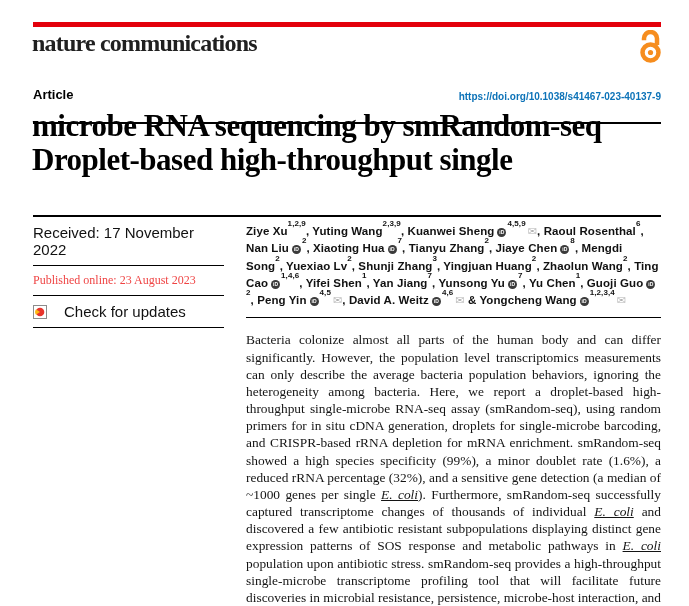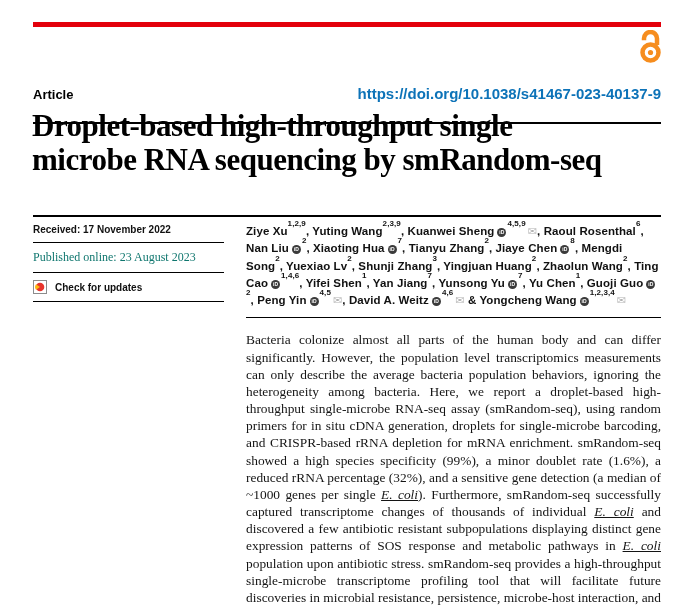--- a/index.html
+++ b/index.html
@@ -12,33 +12,33 @@
       font-weight:700;font-size:24px;letter-spacing:-0.8px;color:#202020;white-space:nowrap;}
 
   .oa-icon{position:absolute;left:639px;top:30px;width:23px;height:33px;}
   .oa-stroke{stroke:var(--oa-orange,#f68d1e);fill:none;stroke-width:4.5;}
   .oa-fill{fill:var(--oa-orange,#f68d1e);}
 
   .article-row{position:absolute;left:33px;top:82px;width:628px;height:20px;
       border-bottom:2.5px solid #000;display:flex;justify-content:space-between;align-items:flex-end;
       padding-bottom:20px;box-sizing:content-box;}
   .article-label{font-size:13px;font-weight:700;color:#000;}
-  .doi-link{font-size:15px;font-weight:700;color:var(--link-blue,#0d73b8);text-decoration:none;}
+  .doi-link{font-size:10px;font-weight:700;color:var(--link-blue,#0d73b8);text-decoration:none;}
 
   .title{position:absolute;left:32px;top:109px;width:640px;font-family:"Liberation Serif",serif;
       font-weight:700;font-size:31px;line-height:34px;letter-spacing:-0.5px;color:#000;}
 
   .body-grid{position:absolute;left:33px;top:215px;width:628px;border-top:2px solid #000;
       display:flex;align-items:flex-start;}
   .left-col{width:191px;flex:none;}
   .right-col{margin-left:22px;flex:1;min-width:0;}
 
-  .meta-item{border-bottom:1.5px solid #000;padding:7px 0 7px;font-size:10px;font-weight:700;color:#111;}
-  .meta-item.serif{font-family:"Liberation Serif",serif;font-weight:400;font-size:12px;color:#0f766e;}
-  .check-updates{display:flex;align-items:center;gap:8px;cursor:pointer;}
+  .meta-item{border-bottom:1.5px solid #000;padding:7px 0 7px;font-size:15px;font-weight:400;color:#111;}
+  .meta-item.serif{font-family:"Liberation Serif",serif;font-weight:400;font-size:12px;color:#ef4444;}
+  .check-updates{display:flex;align-items:center;gap:17px;cursor:pointer;}
   .cm-box{stroke:#8c8c8c;fill:#fff;}
   .cm-circle{fill:var(--cm-red,#e8342c);}
   .cm-wedge{fill:var(--cm-yellow,#fdb913);}
 
   .authors{padding-top:6px;font-size:11.5px;font-weight:700;line-height:17.3px;color:#111;
       letter-spacing:0.1px;}
   .authors sup{font-size:8px;line-height:0;position:relative;top:-4px;text-align:right;}
   .orcid-icon{display:inline-block;width:9px;height:9px;border-radius:50%;background:#3a3a3a;
       color:#fff;font-size:5px;font-weight:700;text-align:center;line-height:9px;
       vertical-align:1px;margin:0 1px 0 3px;}
@@ -50,35 +50,36 @@
       line-height:17.15px;text-align:justify;color:#141414;}
   .abstract .it{font-style:italic;text-decoration:underline;}
 </style>
 </head>
 <body>
 
 <div class="page">
 
   <div class="red-bar"></div>
 
+  <div class="journal-name">nature communications</div>
 
   <svg class="oa-icon" viewBox="0 0 23 33">
     <path class="oa-stroke" d="M18 15 V 8.5 a 6.5 6.5 0 0 0 -13 0 v 1.8"></path>
     <circle class="oa-stroke" cx="11.5" cy="22.5" r="8"></circle>
     <circle class="oa-fill" cx="11.5" cy="22.5" r="2.6"></circle>
   </svg>
 
   <div class="article-row">
     <span class="article-label">Article</span>
     <a class="doi-link" href="#">https://doi.org/10.1038/s41467-023-40137-9</a>
   </div>
 
   <div class="title">
+    <div>microbe RNA sequencing by smRandom-seq</div>
     <div>Droplet-based high-throughput single</div>
-    <div>microbe RNA sequencing by smRandom-seq</div>
   </div>
 
   <div class="body-grid">
 
     <div class="left-col">
       <div class="meta-item">Received: 17 November 2022</div>
       <div class="meta-item serif">Published online: 23 August 2023</div>
       <div class="meta-item check-updates">
         <svg width="14" height="14" viewBox="0 0 14 14">
           <rect class="cm-box" x="0.5" y="0.5" width="13" height="13"></rect>

